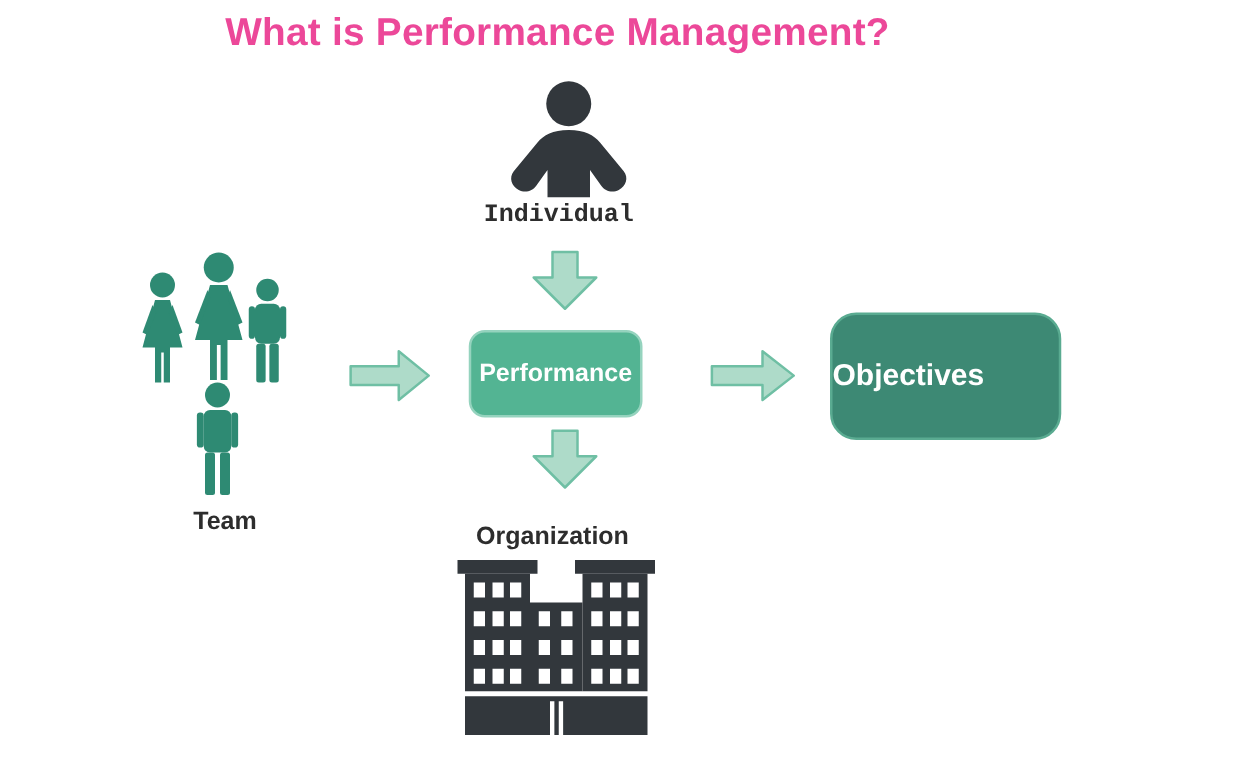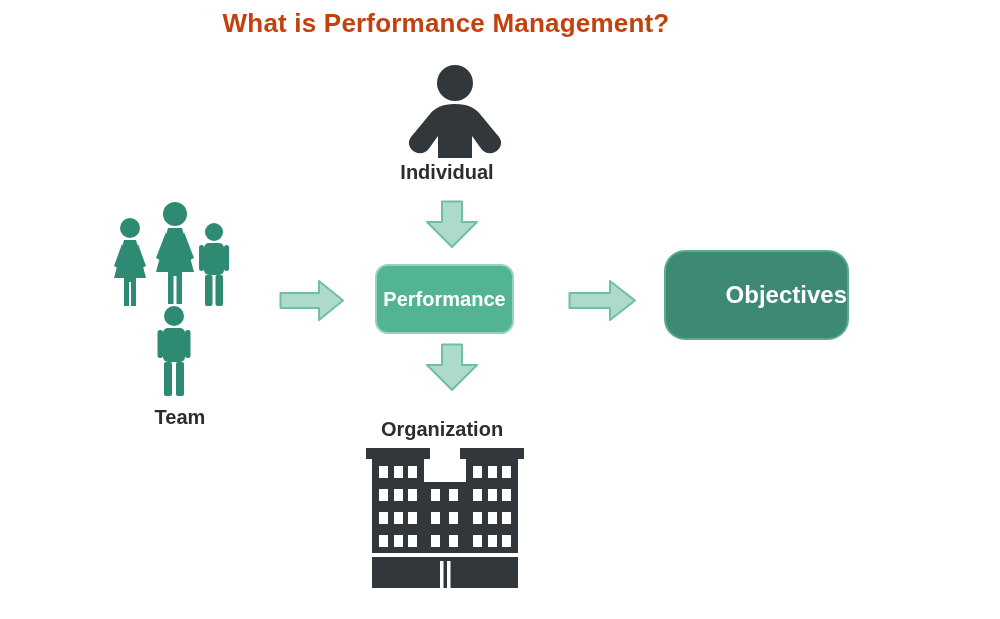--- a/index.html
+++ b/index.html
@@ -8,23 +8,23 @@
     position: relative;
     width: 1000px;
     height: 619px;
     background: #ffffff;
     overflow: hidden;
   }
   .title {
     position: absolute;
     left: 0; top: 8px; width: 892px;
     text-align: center;
-    font-size: 26px;
+    font-size: 31px;
     font-weight: bold;
-    color: #c2410c;
+    color: #ec4899;
     letter-spacing: 0.2px;
   }
   .node-label {
     position: absolute;
     transform: translateX(-50%);
     font-size: 20px;
     font-weight: bold;
     color: #2d2d2d;
     white-space: nowrap;
   }
@@ -37,25 +37,25 @@
     border: 2px solid #95d3be;
     border-radius: 13px;
     display: flex; align-items: center; justify-content: center;
   }
   .perf-box span {
     color: #ffffff; font-size: 20px; font-weight: bold;
   }
   .obj-box {
     position: absolute;
     left: 664px; top: 250px;
-    width: 185px; height: 90px;
+    width: 185px; height: 102px;
     background: #3d8974;
     border: 2px solid #5aab91;
     border-radius: 21px;
-    display: flex; align-items: center; justify-content: flex-end;
+    display: flex; align-items: center; justify-content: flex-start;
   }
   .obj-box span {
     color: #ffffff; font-size: 24px; font-weight: bold;
   }
   .logo {
     position: absolute;
     left: 786px; top: 544px;
     display: flex; align-items: center;
   }
   .logo-text {
@@ -72,21 +72,21 @@
 <div class="canvas">
 
   <div class="title">What is Performance Management?</div>
 
   <div class="icon-abs" style="left:403px; top:62px;">
     <svg width="104" height="96" viewBox="0 0 104 96">
       <circle cx="52" cy="21" r="18" fill="#32373c"></circle>
       <path d="M52,42 C39,42 32,46 27,52 L8,75 C4,80 6,87 12,90 C17,92.5 23,91 26,86.5 L35,74 L35,96 L69,96 L69,74 L78,86.5 C81,91 87,92.5 92,90 C98,87 100,80 96,75 L77,52 C72,46 65,42 52,42 Z" fill="#32373c"></path>
     </svg>
   </div>
-  <div class="node-label" style="left:447px; top:161px;">Individual</div>
+  <div class="node-label" style="left:447px; top:161px;font-family:Liberation Mono, monospace;">Individual</div>
 
   <div class="icon-abs" style="left:424px; top:200px;">
     <svg width="56" height="49" viewBox="0 0 56 49">
       <path d="M18,1.5 L38,1.5 L38,22 L53,22 L28,47 L3,22 L18,22 Z" fill="#aedbc9" stroke="#6fbfa4" stroke-width="2" stroke-linejoin="round"></path>
     </svg>
   </div>
 
   <div class="icon-abs" style="left:98px; top:198px;">
     <svg width="140" height="198" viewBox="0 0 140 198" fill="#2e8a73">
 

